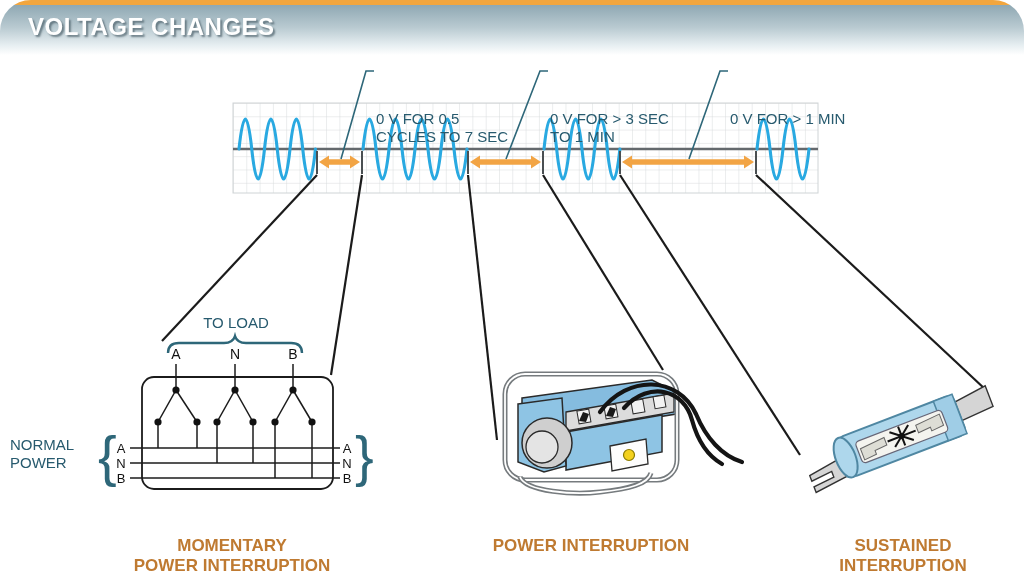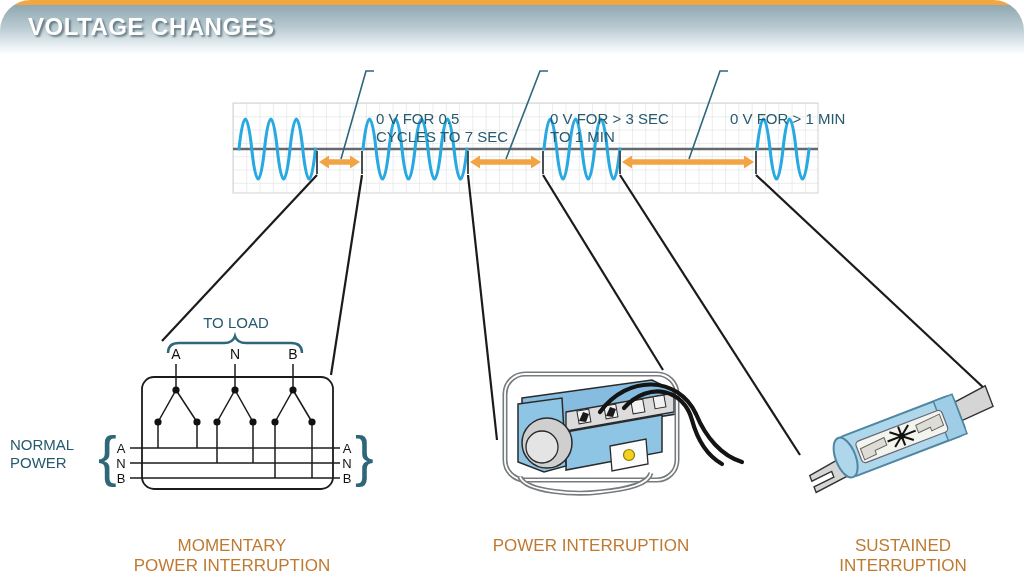--- a/index.html
+++ b/index.html
@@ -11,21 +11,21 @@
               background:linear-gradient(180deg,#8fa8b3 0%,#b9cad1 45%,#e6eef1 80%,#ffffff 100%);}
   #page-title{position:absolute;left:28px;top:13px;font-size:24px;font-weight:bold;color:#ffffff;
               letter-spacing:.5px;text-shadow:2px 2px 2px rgba(70,90,100,.7);}
   .ann{position:absolute;font-size:15px;line-height:17.5px;white-space:nowrap;color:#275a6e;margin-top:48px;}
   .diagram-label{position:absolute;font-size:15px;line-height:18px;color:#275a6e;white-space:nowrap;}
   .term{position:absolute;font-size:14px;color:#111;transform:translateX(-50%);white-space:nowrap;}
   .term-sm{position:absolute;font-size:13px;color:#111;transform:translateX(-50%);white-space:nowrap;}
   .brace{position:absolute;font-size:56px;font-weight:200;color:#2e6779;line-height:56px;}
   
   .caption{position:absolute;top:536px;width:320px;transform:translateX(-50%);text-align:center;
-           color:#bf7a31;font-size:17px;font-weight:normal;line-height:19.5px;white-space:nowrap;}
+           color:#bf7a31;font-size:17px;font-weight:bold;line-height:19.5px;white-space:nowrap;}
   svg{position:absolute;left:0;top:0;}
 </style>
 </head>
 <body>
 
 <div id="stage">
 
   <div id="top-orange" style="background: rgb(242, 166, 62);"></div>
   <div id="header-bar"></div>
   <div id="page-title">VOLTAGE CHANGES</div>

